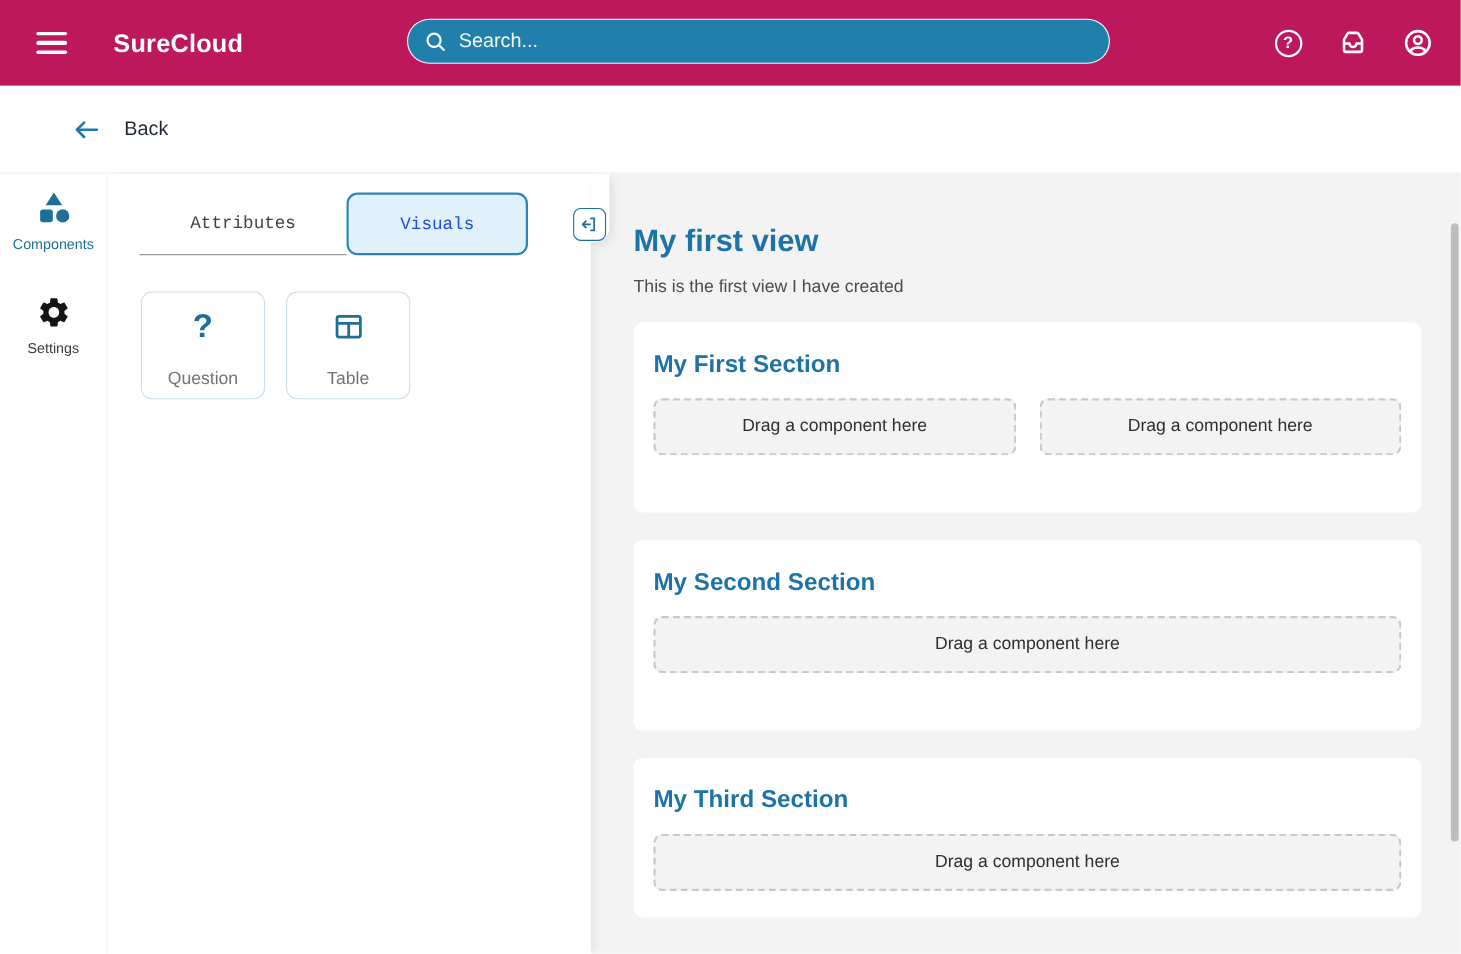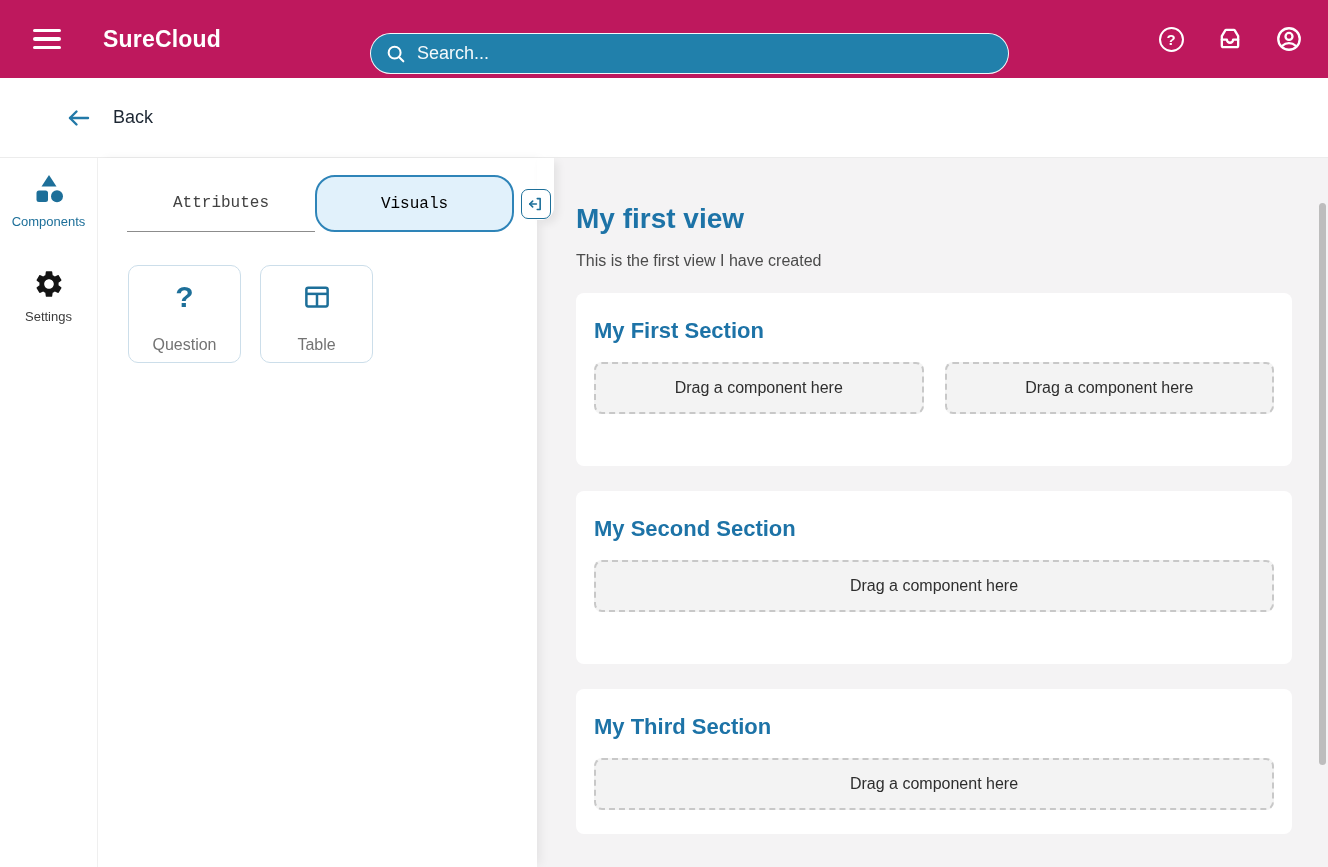--- a/index.html
+++ b/index.html
@@ -6,21 +6,21 @@
   html,body { width:1328px; height:867px; overflow:hidden; }
   body { font-family:"Liberation Sans", sans-serif; background:#ffffff; }
   .app { width:1328px; height:867px; display:flex; flex-direction:column; position:relative; }
 
   
   .topbar { height:78px; background:#be185d; display:flex; align-items:center; flex-shrink:0; }
   .hamburger { width:40px; height:40px; margin-left:33px; background:transparent; border:none; cursor:pointer;
     display:flex; flex-direction:column; justify-content:center; gap:5px; }
   .hamburger span { display:block; width:28px; height:3.5px; background:#fff; border-radius:2px; }
   .brand { color:#fff; font-size:23px; font-weight:700; margin-left:30px; letter-spacing:.2px; }
-  .search-pill { position:absolute; left:370px; top:33px; width:639px; height:41px;
+  .search-pill { position:absolute; left:370px; top:17px; width:639px; height:41px;
     border:1.5px solid rgba(255,255,255,.95); border-radius:21px; background:#2180ab;
     display:flex; align-items:center; padding:0 14px; }
   .search-pill svg { flex-shrink:0; margin-right:10px; }
   .search-pill input { flex:1; background:transparent; border:none; outline:none; color:#fff; font-size:18px;
     font-family:"Liberation Sans", sans-serif; }
   .search-pill input::placeholder { color:rgba(255,255,255,.95); opacity:1; }
   .top-icons { position:absolute; right:24px; top:0; height:78px; display:flex; align-items:center; gap:29px; }
   .icon-btn { width:30px; height:30px; background:transparent; border:none; cursor:pointer; display:flex;
     align-items:center; justify-content:center; }
   .help-circle { width:25px; height:25px; border:2px solid #fff; border-radius:50%; color:#fff;
@@ -43,21 +43,21 @@
   .rail-item .rlabel { margin-top:8px; font-size:13px; color:#3c3c3c; font-family:"Liberation Sans", sans-serif; }
   .rail-item.active .rlabel { color:#1d6f99; }
   .rail-icon { height:34px; display:flex; align-items:center; justify-content:center; }
 
   
   .panel { width:439px; background:#fff; flex-shrink:0; box-shadow:5px 0 10px -2px rgba(0,0,0,.07); z-index:2; }
   .tabs { display:flex; margin:17px 0 0 29px;font-family:Liberation Mono, monospace; }
   .tab { height:57px; display:flex; align-items:center; justify-content:center; cursor:pointer;
     font-size:16px; color:#2f2f2f; }
   .tab-attributes { width:188px; border-bottom:1px solid #8c8c8c; color:#424242; }
-  .tab-visuals { width:199px; background:#e1f1fb; border:2px solid #2e84b8; border-radius:20px; font-weight:500; color:#000000; }
+  .tab-visuals { width:165px; background:#e1f1fb; border:2px solid #2e84b8; border-radius:10px; font-weight:500; color:#1d4ed8; }
   .comp-cards { display:flex; gap:19px; margin:33px 0 0 30px; }
   .comp-card { width:113px; height:98px; background:#fff; border:1px solid #ccdeea; border-radius:10px;
     display:flex; flex-direction:column; align-items:center; justify-content:center; cursor:grab; padding-top:4px; }
   .comp-glyph { color:#1d6f99; font-size:30px; font-weight:700; height:38px; display:flex; align-items:center; }
   .comp-label { font-size:16px; color:#737373; margin-top:20px; }
 
   
   .panel-notch { position:absolute; left:537px; top:0; width:17px; height:62px; background:#fff;
     border-radius:0 0 13px 0; box-shadow:4px 4px 8px rgba(0,0,0,.07); z-index:3; }
   .collapse-btn { position:absolute; left:521px; top:31px; width:30px; height:30px; background:#fff;

